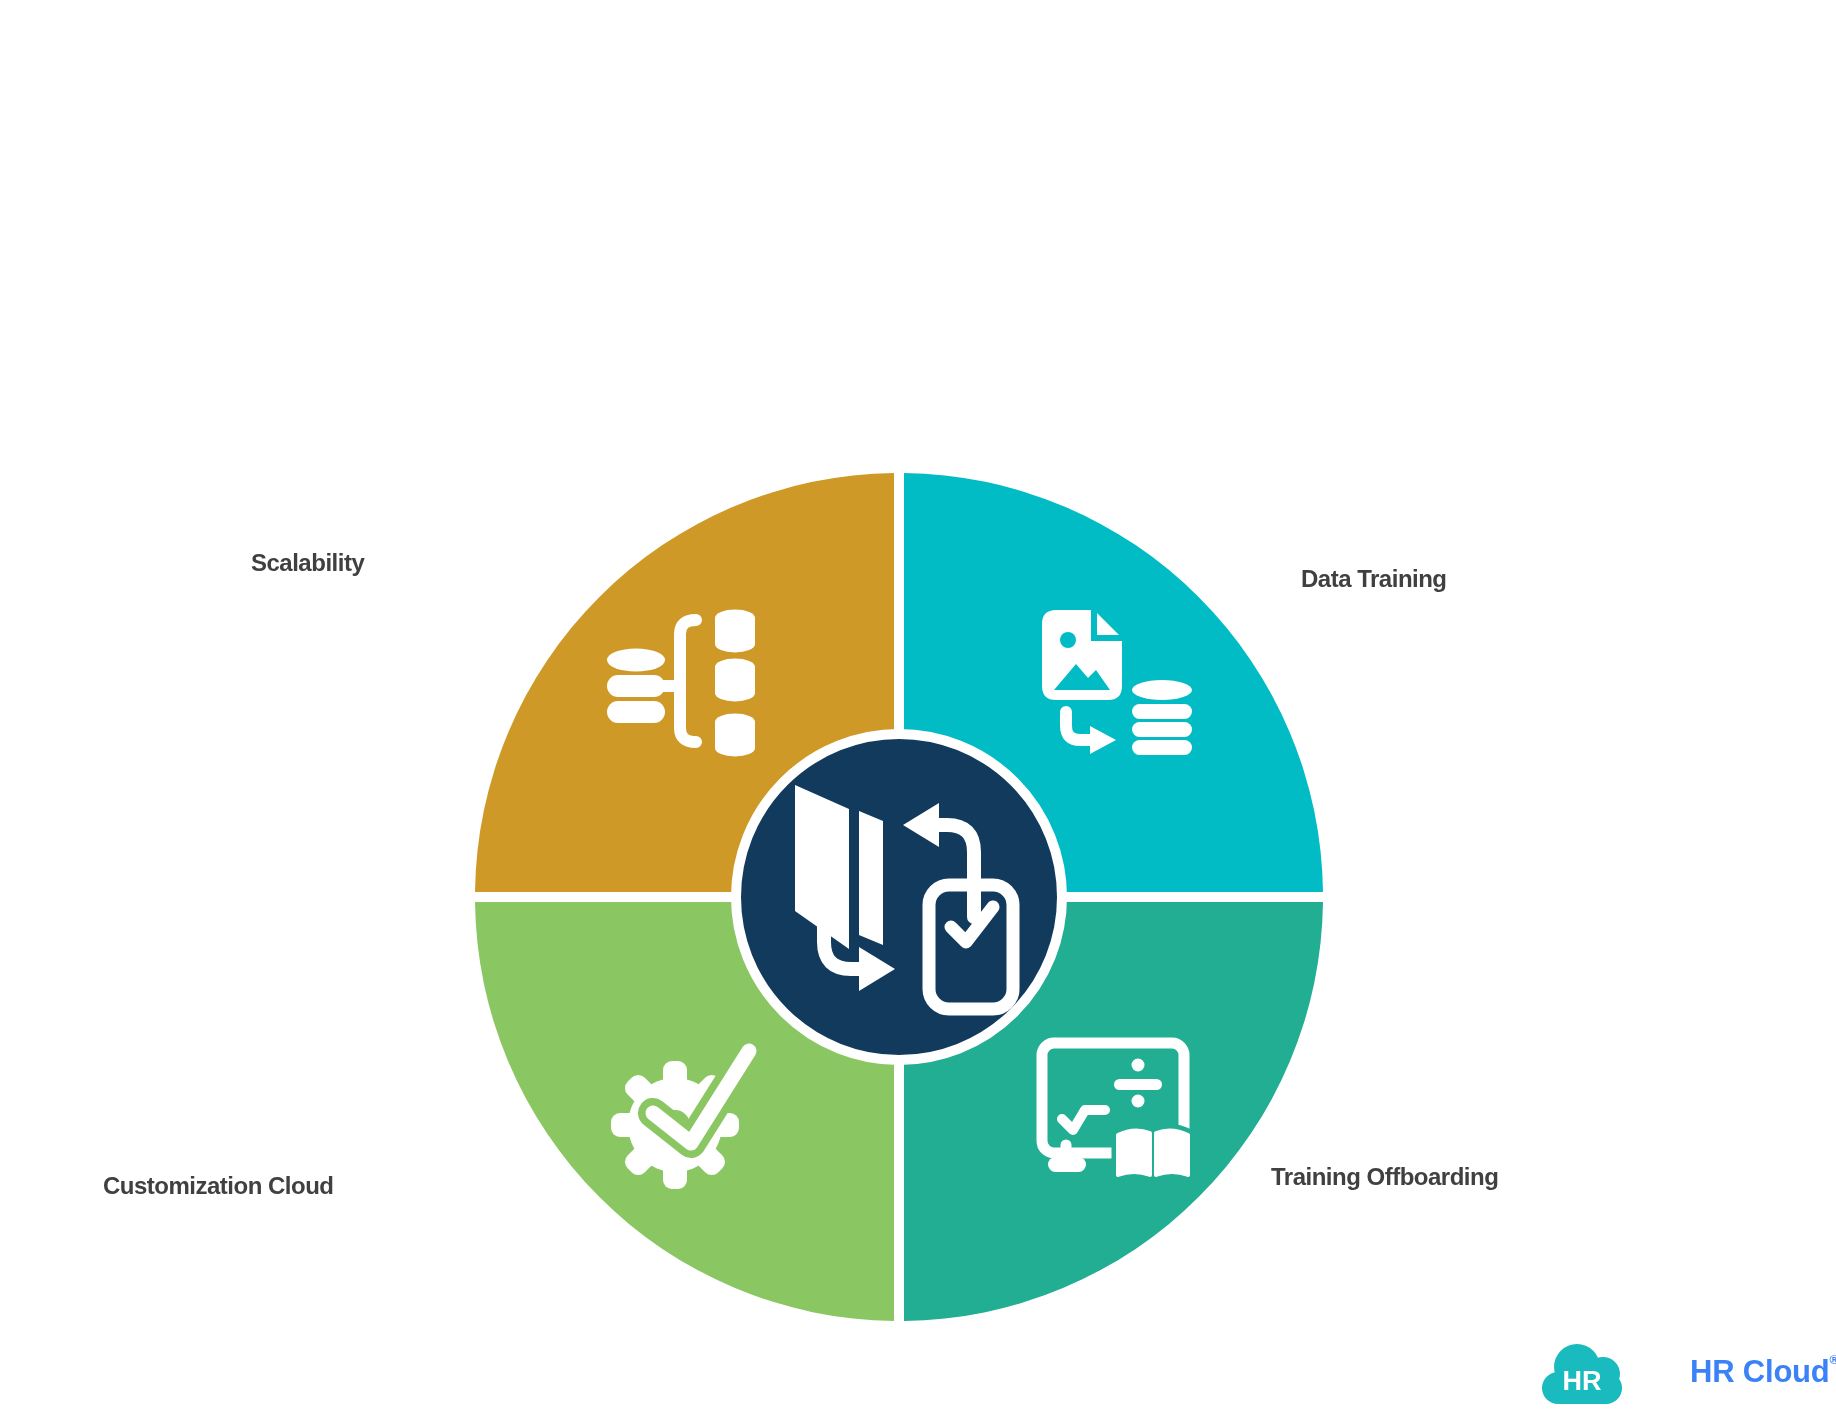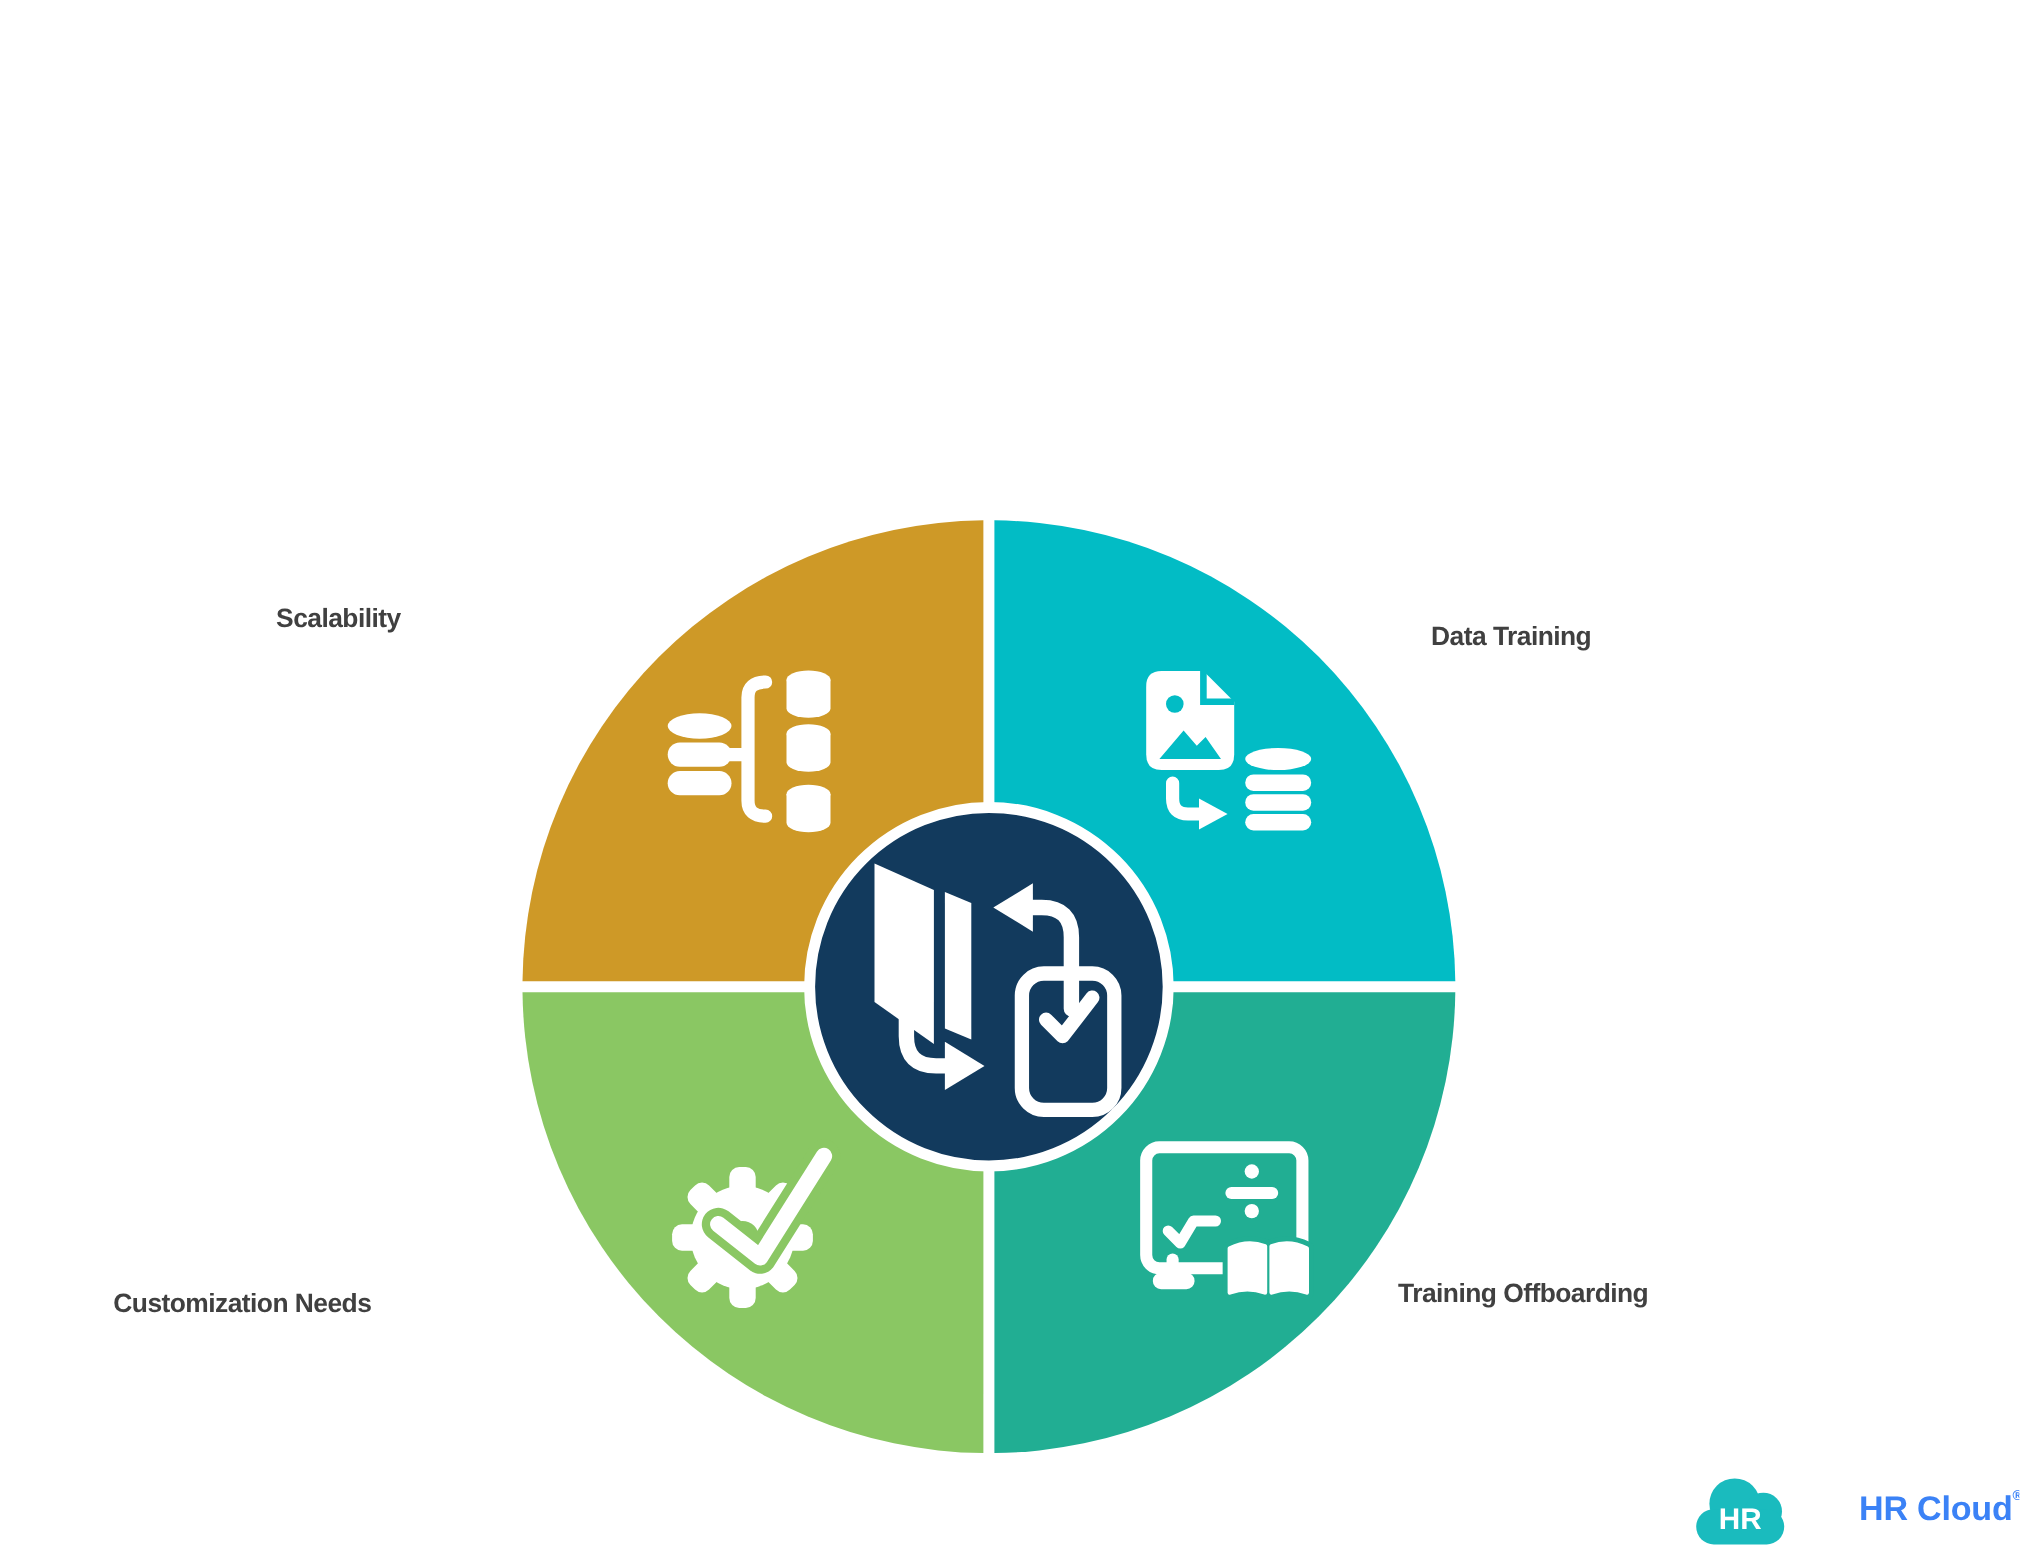--- a/index.html
+++ b/index.html
@@ -127,18 +127,18 @@
         <circle cx="1603" cy="1374" r="17" fill="#1ABBBE"></circle>
         <rect x="1542" y="1372" width="80" height="32" rx="16" fill="#1ABBBE"></rect>
       </g>
       <text x="1582" y="1390" text-anchor="middle" fill="#ffffff" font-size="27" font-weight="bold" font-family="Liberation Sans, sans-serif">HR</text>
     </g>
   </svg>
 
 
   <div class="q-label lbl-scalability">Scalability</div>
   <div class="q-label lbl-data-migration">Data Training</div>
-  <div class="q-label lbl-customization">Customization Needs</div>
+  <div class="q-label lbl-customization">Customization Cloud</div>
   <div class="q-label lbl-training">Training Offboarding</div>
 
   <div class="logo-text"><span>HR Cloud</span><sup>®</sup></div>
 
 </div>
 
 </body></html>

